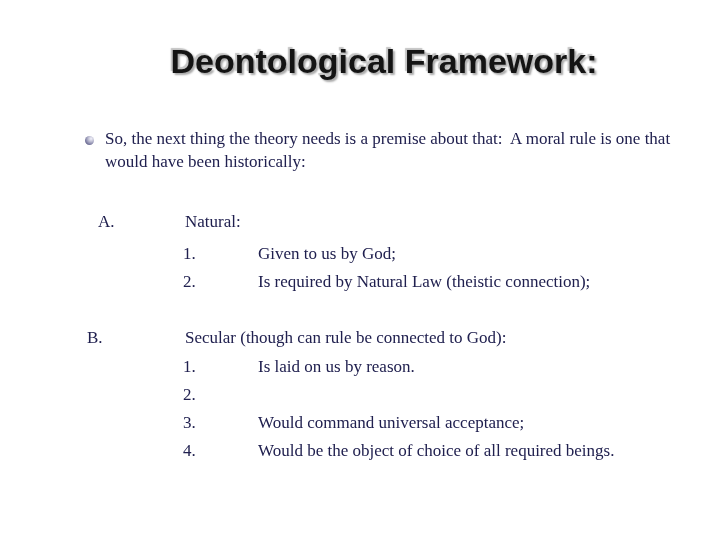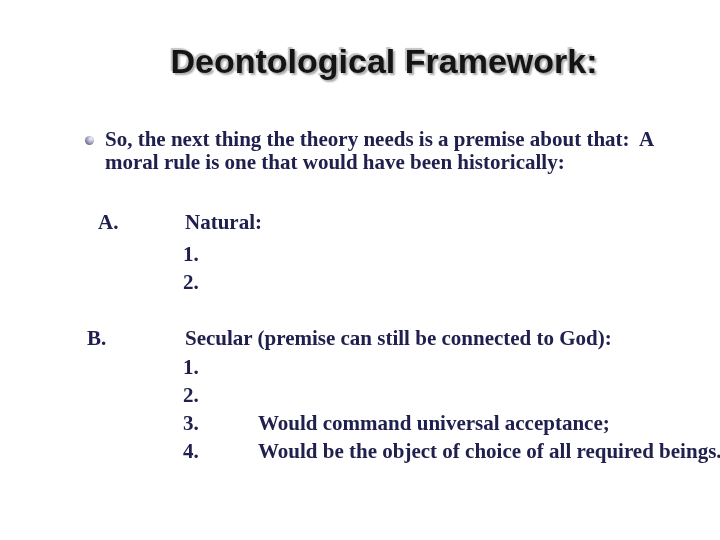--- a/index.html
+++ b/index.html
@@ -26,22 +26,22 @@
     font-size: 34px;
     letter-spacing: 0px;
     color: #141414;
     text-shadow: -2px -2px 1px #c4c4c4, 2px 2px 2px #a9a9a9, 0 0 2px #cfcfcf;
     white-space: pre;
     margin-left: 24px;
   }
   .ink {
     color: #20204f;
     font-family: "Liberation Serif", serif;
-    font-weight: 700;
-    font-size: 21px;
+    font-weight: 400;
+    font-size: 17px;
   }
   .para {
     position: absolute;
     left: 105px;
     top: 128px;
     width: 600px;
     line-height: 22.5px;
     white-space: pre-wrap;
   }
   .bullet-sphere {
@@ -91,33 +91,36 @@
 
   <div class="para ink">So, the next thing the theory needs is a premise about that:  A moral rule is one that would have been historically:</div>
 
   <div class="row ink row-a">
     <span class="sec-a-label">A.</span>
     <span class="sec-heading">Natural:</span>
   </div>
 
   <div class="row ink row-a1">
     <span class="item-num">1.</span>
+    <span class="item-text">Given to us by God;</span>
   </div>
 
   <div class="row ink row-a2">
     <span class="item-num">2.</span>
+    <span class="item-text">Is required by Natural Law (theistic connection);</span>
   </div>
 
   <div class="row ink row-b">
     <span class="sec-b-label">B.</span>
-    <span class="sec-heading">Secular (premise can still be connected to God):</span>
+    <span class="sec-heading">Secular (though can rule be connected to God):</span>
   </div>
 
   <div class="row ink row-b1">
     <span class="item-num">1.</span>
+    <span class="item-text">Is laid on us by reason.</span>
   </div>
 
   <div class="row ink row-b2">
     <span class="item-num">2.</span>
   </div>
 
   <div class="row ink row-b3">
     <span class="item-num">3.</span>
     <span class="item-text">Would command universal acceptance;</span>
   </div>

